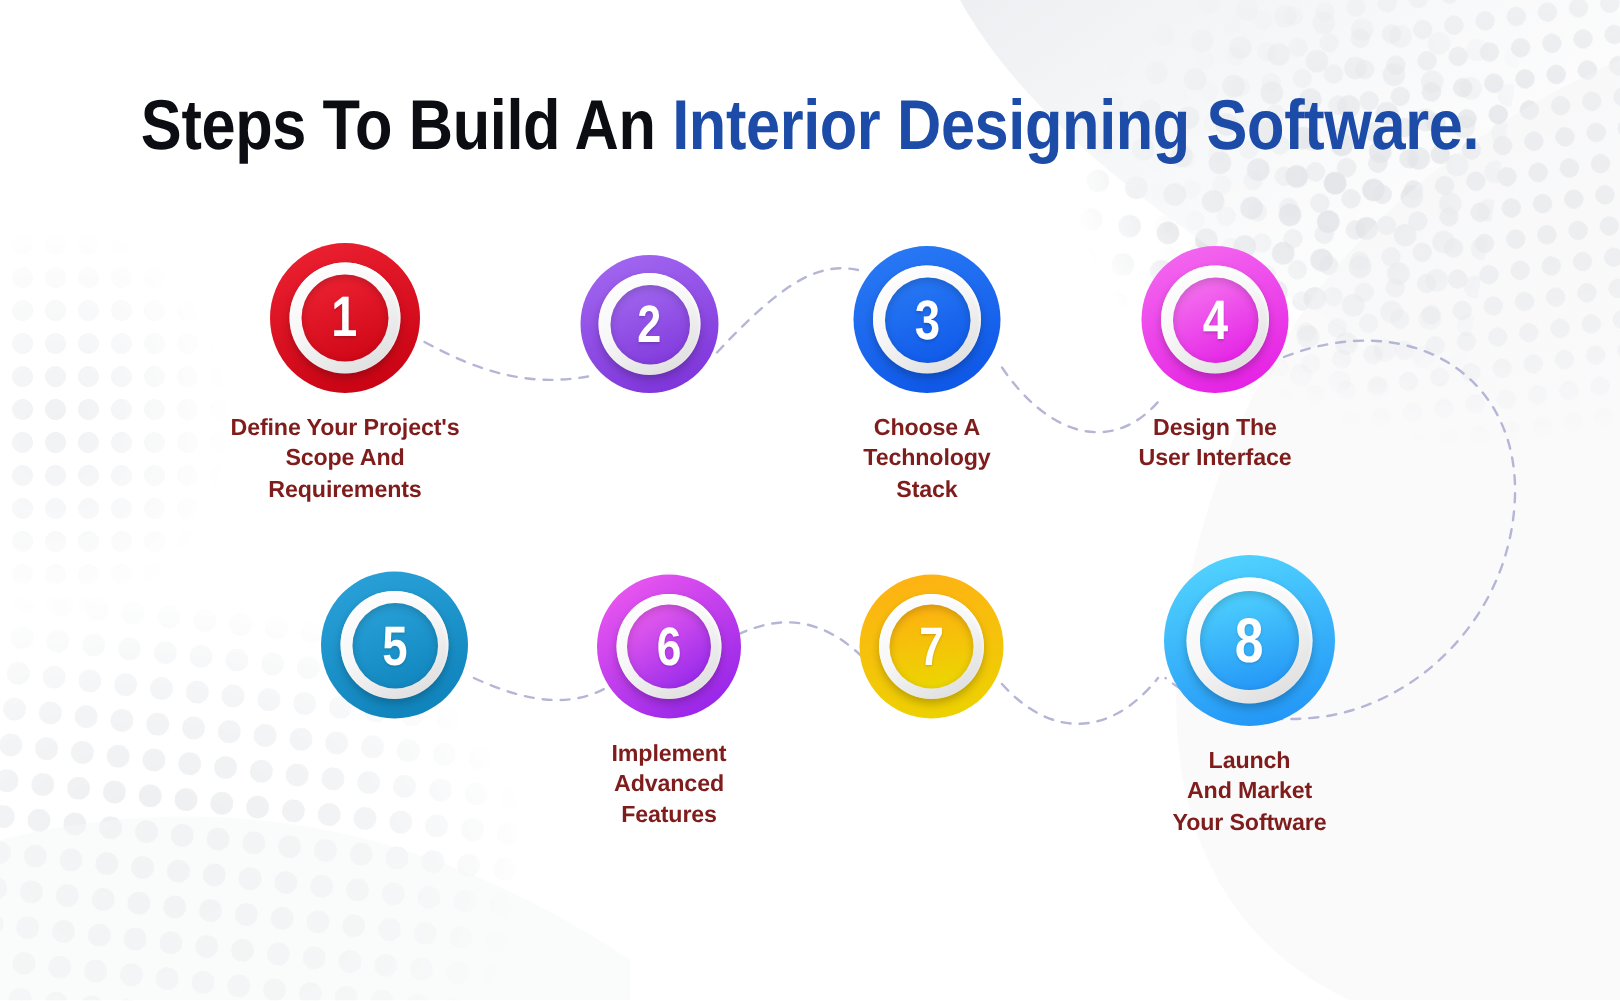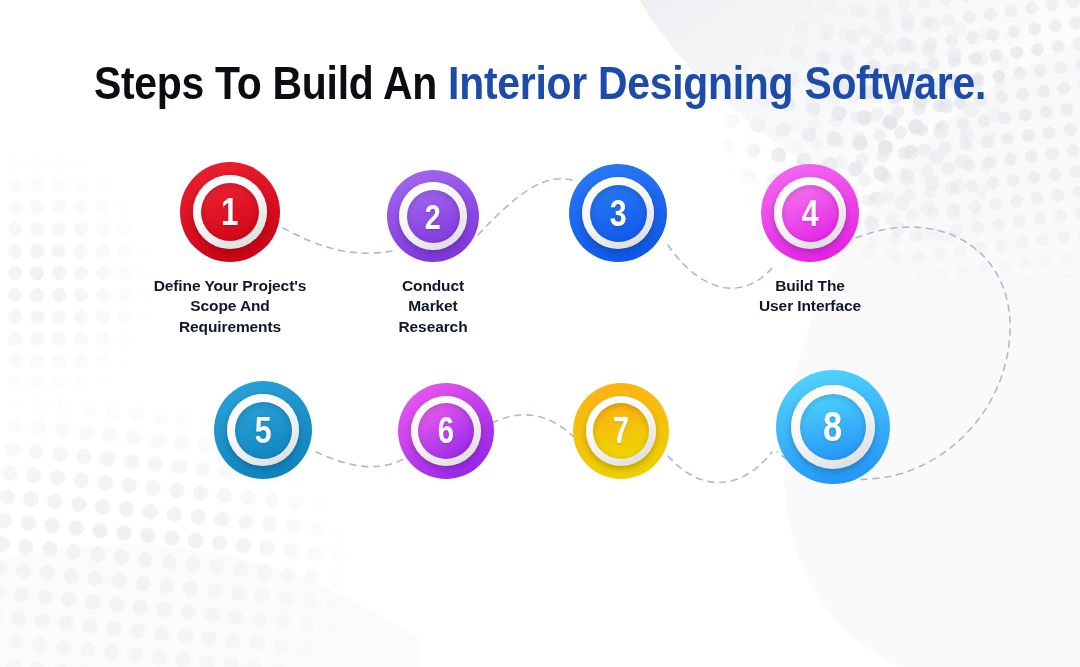--- a/index.html
+++ b/index.html
@@ -162,21 +162,21 @@
     line-height:1;
     transform:scaleX(0.82);
     text-shadow:0 1px 2px rgba(0,0,0,0.18);
   }
 
   .step-label {
     margin-top:14px;
     font-size:15.5px;
     font-weight:bold;
     line-height:1.32;
-    color:#0f172a;
+    color:#7f1d1d;
     letter-spacing:-0.1px;
   }
 </style>
 </head>
 <body>
 
 <div id="canvas">
 
   <div class="bg-layer" id="halftone-tr"></div>
   <div class="bg-layer" id="halftone-tr2"></div>
@@ -239,50 +239,50 @@
     <div class="pin-wrap" style="width:92px;height:92px;">
       <div class="pin" style="width:92px;height:92px;background:linear-gradient(160deg,#a46bf2 0%,#7b2fd8 100%);">
         <div class="pin-tip" style="border-left:13px solid transparent;border-right:13px solid transparent;border-top:21px solid #7b2fd8;"></div>
         <div class="pin-ring" style="width:68px;height:68px;">
           <div class="pin-core" style="width:53px;height:53px;background:linear-gradient(160deg,#a36af1 0%,#7f36da 100%);">
             <span class="pin-num" style="font-size:35px;">2</span>
           </div>
         </div>
       </div>
     </div>
-    <div class="step-label" style="white-space:pre-line;">Conduct
-Market
-Research</div>
   </div>
 
   <div class="step" style="left:528px; top:164px;">
     <div class="pin-wrap" style="width:98px;height:98px;">
       <div class="pin" style="width:98px;height:98px;background:linear-gradient(160deg,#2b7cf6 0%,#0b53e6 100%);">
         <div class="pin-tip" style="border-left:14px solid transparent;border-right:14px solid transparent;border-top:23px solid #0b53e6;"></div>
         <div class="pin-ring" style="width:72px;height:72px;">
           <div class="pin-core" style="width:57px;height:57px;background:linear-gradient(160deg,#2a7bf5 0%,#0d57e8 100%);">
             <span class="pin-num" style="font-size:37px;">3</span>
           </div>
         </div>
       </div>
     </div>
+    <div class="step-label" style="white-space:pre-line;">Choose A
+Technology
+Stack</div>
   </div>
 
   <div class="step" style="left:720px; top:164px;">
     <div class="pin-wrap" style="width:98px;height:98px;">
       <div class="pin" style="width:98px;height:98px;background:linear-gradient(160deg,#f56ef0 0%,#e319e3 100%);">
         <div class="pin-tip" style="border-left:14px solid transparent;border-right:14px solid transparent;border-top:23px solid #e319e3;"></div>
         <div class="pin-ring" style="width:72px;height:72px;">
           <div class="pin-core" style="width:57px;height:57px;background:linear-gradient(155deg,#f77cf0 0%,#e21ae5 100%);">
             <span class="pin-num" style="font-size:37px;">4</span>
           </div>
         </div>
       </div>
     </div>
-    <div class="step-label" style="white-space:pre-line;">Build The
+    <div class="step-label" style="white-space:pre-line;">Design The
 User Interface</div>
   </div>
 
   <div class="step" style="left:173px; top:381px;">
     <div class="pin-wrap" style="width:98px;height:98px;">
       <div class="pin" style="width:98px;height:98px;background:linear-gradient(160deg,#2ba3da 0%,#0c80b8 100%);">
         <div class="pin-tip" style="border-left:14px solid transparent;border-right:14px solid transparent;border-top:23px solid #0c80b8;"></div>
         <div class="pin-ring" style="width:72px;height:72px;">
           <div class="pin-core" style="width:57px;height:57px;background:linear-gradient(160deg,#2aa2d9 0%,#0f84bc 100%);">
             <span class="pin-num" style="font-size:37px;">5</span>
@@ -296,20 +296,23 @@
     <div class="pin-wrap" style="width:96px;height:96px;">
       <div class="pin" style="width:96px;height:96px;background:linear-gradient(145deg,#f45df0 0%,#8a1ee8 100%);">
         <div class="pin-tip" style="border-left:14px solid transparent;border-right:14px solid transparent;border-top:23px solid #8a1ee8;"></div>
         <div class="pin-ring" style="width:70px;height:70px;">
           <div class="pin-core" style="width:56px;height:56px;background:linear-gradient(145deg,#f463ee 0%,#8c22ea 100%);">
             <span class="pin-num" style="font-size:36px;">6</span>
           </div>
         </div>
       </div>
     </div>
+    <div class="step-label" style="white-space:pre-line;">Implement
+Advanced
+Features</div>
   </div>
 
   <div class="step" style="left:531px; top:383px;">
     <div class="pin-wrap" style="width:96px;height:96px;">
       <div class="pin" style="width:96px;height:96px;background:linear-gradient(170deg,#ffb015 0%,#ebd400 100%);">
         <div class="pin-tip" style="border-left:14px solid transparent;border-right:14px solid transparent;border-top:23px solid #e8d200;"></div>
         <div class="pin-ring" style="width:70px;height:70px;">
           <div class="pin-core" style="width:56px;height:56px;background:linear-gradient(170deg,#ffae12 0%,#ead900 100%);">
             <span class="pin-num" style="font-size:36px;">7</span>
           </div>
@@ -322,15 +325,18 @@
     <div class="pin-wrap" style="width:114px;height:114px;">
       <div class="pin" style="width:114px;height:114px;background:linear-gradient(165deg,#55d8ff 0%,#1e90f5 100%);">
         <div class="pin-tip" style="border-left:16px solid transparent;border-right:16px solid transparent;border-top:26px solid #1e90f5;"></div>
         <div class="pin-ring" style="width:84px;height:84px;">
           <div class="pin-core" style="width:66px;height:66px;background:linear-gradient(165deg,#52d6fe 0%,#2091f6 100%);">
             <span class="pin-num" style="font-size:42px;">8</span>
           </div>
         </div>
       </div>
     </div>
+    <div class="step-label" style="white-space:pre-line;">Launch
+And Market
+Your Software</div>
   </div>
 
 </div>
 
 </body></html>

